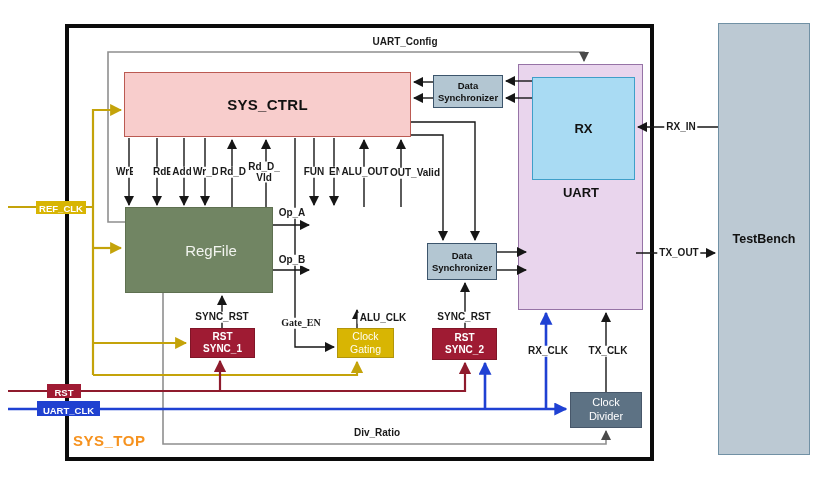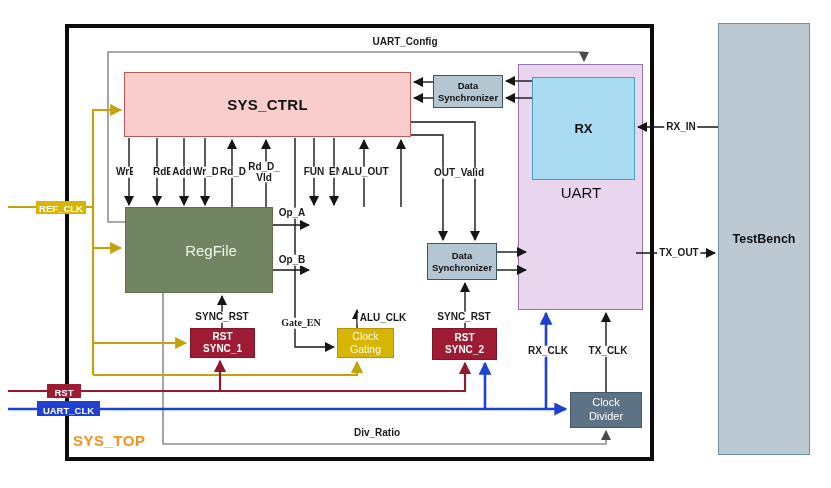--- a/index.html
+++ b/index.html
@@ -48,21 +48,21 @@
          font-weight:bold; font-size:10px; color:#fff; line-height:1.2; }
   #rst-sync1 { left:190px; top:328px; width:65px; height:30px; }
   #rst-sync2 { left:432px; top:328px; width:65px; height:32px; }
   #clock-gating { left:337px; top:328px; width:57px; height:30px;
          background:#d8b503; border:1px solid #b2950a; z-index:3;
          font-size:10.5px; color:#fffef2; line-height:1.2; }
   #clock-divider { left:570px; top:392px; width:72px; height:36px;
          background:#5d7284; border:1px solid #47576a; z-index:3;
          font-size:11px; color:#ffffff; line-height:1.25; }
   #uart-label { left:581px; top:192px; transform:translate(-50%,-50%);
-         position:absolute; font-weight:normal; font-size:15px; color:#111; z-index:4; }
+         position:absolute; font-weight:bold; font-size:13px; color:#111; z-index:4; }
   #sys-top-label { position:absolute; left:73px; top:432px; color:#f6921e;
          font-weight:bold; font-size:15px; z-index:4; letter-spacing:0.5px; }
   #ref-clk-port { left:36px; top:201px; width:50px; height:13px; background:#d8b503; }
   #rst-port { left:47px; top:384px; width:34px; height:14px; background:#9f1b33; }
   #uart-clk-port { left:37px; top:401px; width:63px; height:15px; background:#2041d0; }
 </style>
 </head>
 <body>
 
 <div class="stage">
@@ -200,21 +200,21 @@
   <span class="sig" style="left:184px; top:172px;">Addr</span>
   <span class="sig" style="left:206px; top:172px;">Wr_D</span>
   <span class="sig" style="left:233px; top:172px;">Rd_D</span>
   <span class="sig" style="left:264px; top:172px; text-align:center;">
       <span style="display:block;">Rd_D_</span>
       <span style="display:block;">Vld</span>
     </span>
   <span class="sig" style="left:314px; top:172px;">FUN</span>
   <span class="sig" style="left:336px; top:172px;">EN</span>
   <span class="sig" style="left:365px; top:172px;">ALU_OUT</span>
-  <span class="sig" style="left:415px; top:173px;margin-left:44px;">OUT_Valid</span>
+  <span class="sig" style="left:415px; top:173px;">OUT_Valid</span>
   <span class="sig" style="left:292px; top:213px;">Op_A</span>
   <span class="sig" style="left:292px; top:260px;">Op_B</span>
   <span class="sig" style="left:222px; top:317px;">SYNC_RST</span>
   <span class="sig" style="left:301px; top:323px;font-family:Liberation Serif, serif;">Gate_EN</span>
   <span class="sig" style="left:383px; top:318px;">ALU_CLK</span>
   <span class="sig" style="left:464px; top:317px;">SYNC_RST</span>
   <span class="sig" style="left:548px; top:351px;">RX_CLK</span>
   <span class="sig" style="left:608px; top:351px;">TX_CLK</span>
   <span class="sig" style="left:377px; top:433px;">Div_Ratio</span>
   <span class="sig" style="left:681px; top:127px;">RX_IN</span>

